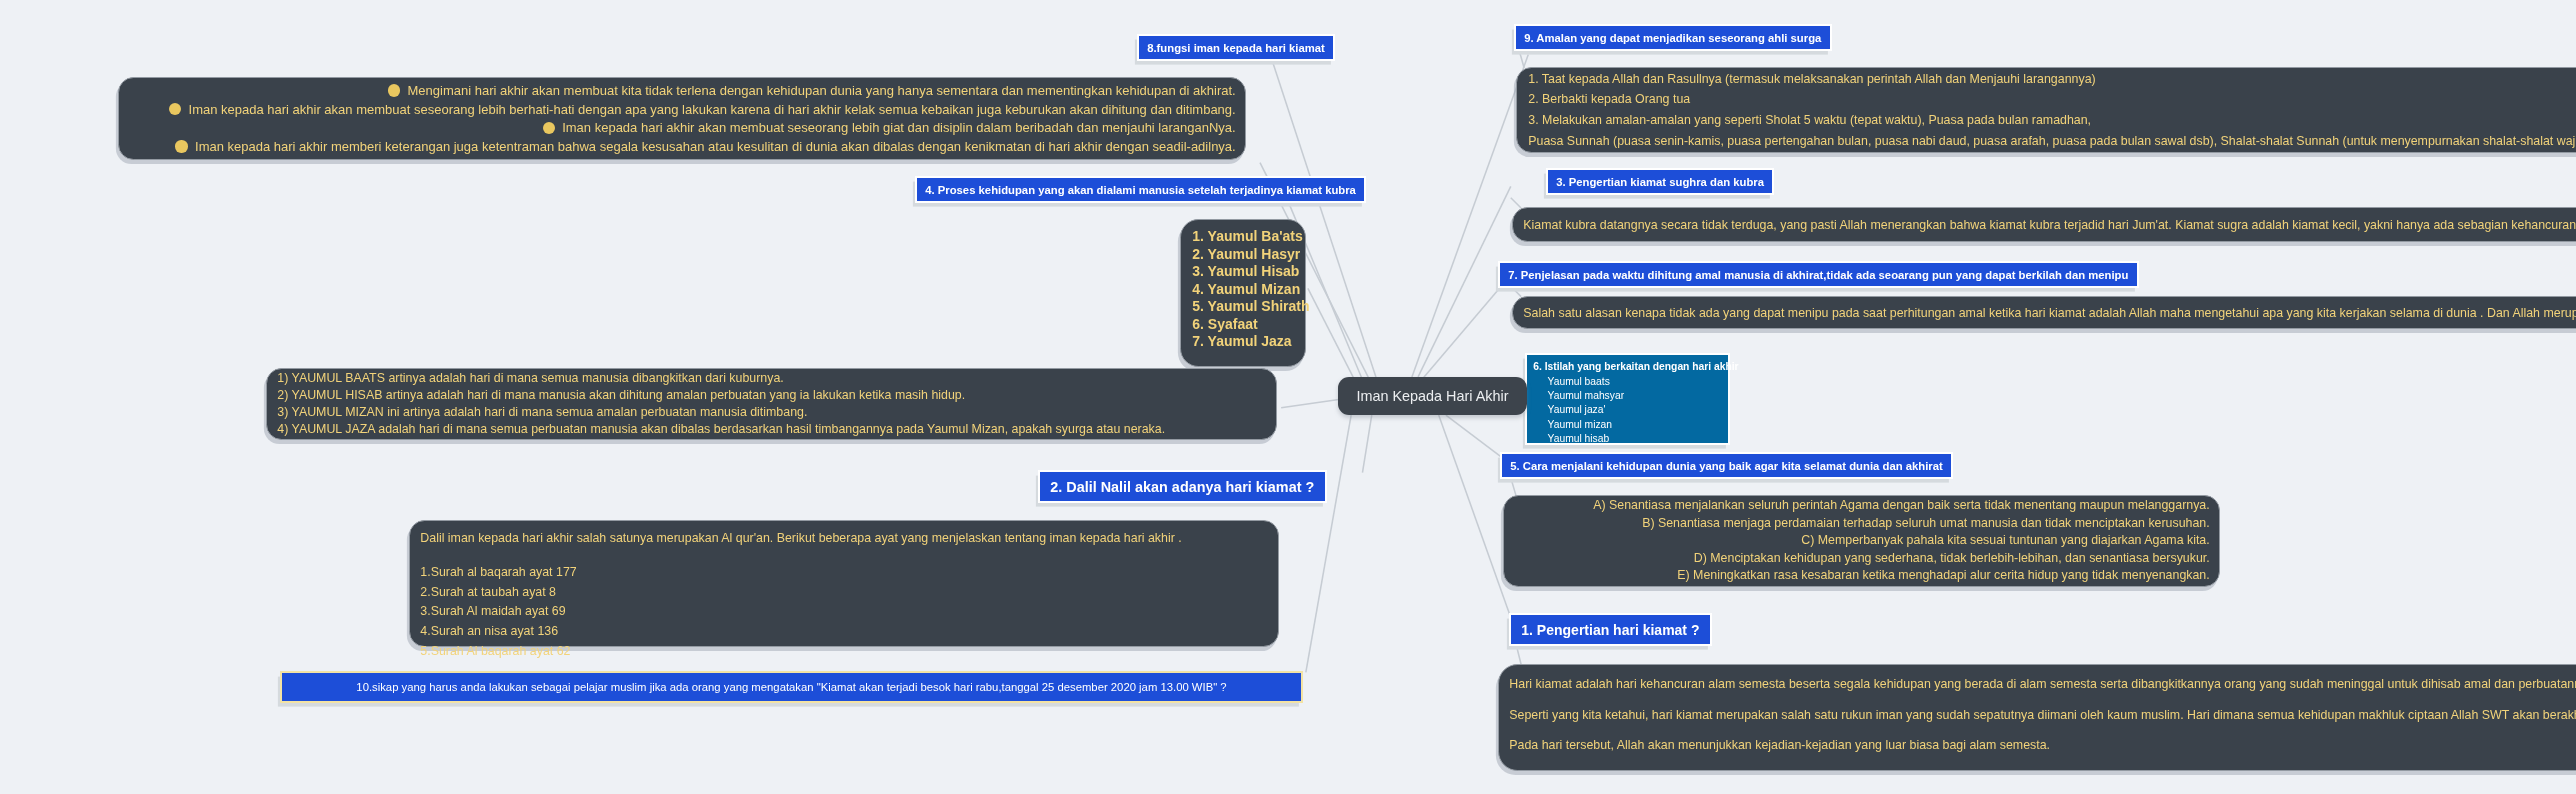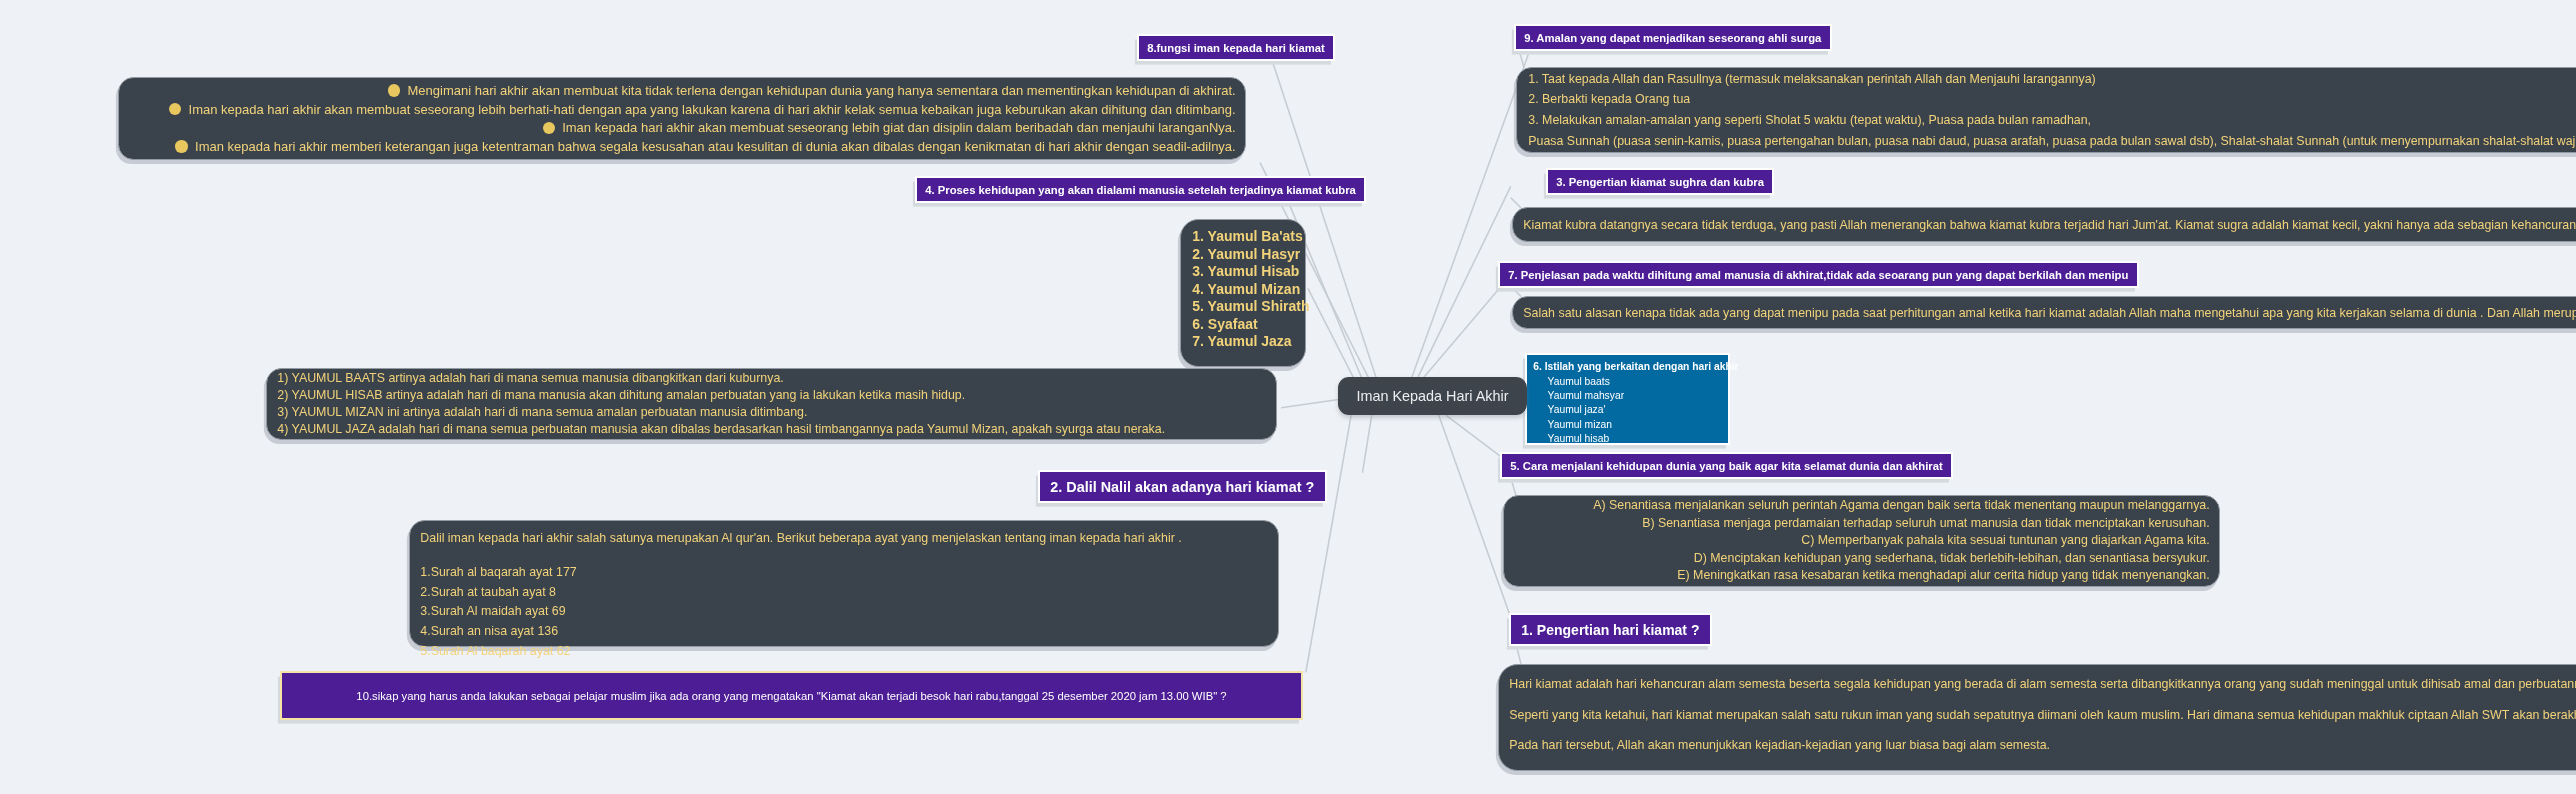--- a/index.html
+++ b/index.html
@@ -21,21 +21,21 @@
     border-radius:15.5px;
     color:#f2d37a;
     box-shadow:-2.1px 4.1px 0 rgba(150,160,172,.45);
     box-sizing:border-box;
   }
   .slab .ln{white-space:nowrap;}
 
   
   .topic{
     position:absolute;
-    background:#4c1d95;
+    background:#1d4ed8;
     color:#ffffff;
     border:2.1px solid #ffffff;
     font-weight:bold;
     font-size:11.3px;
     padding:5.7px 8.2px;
     white-space:nowrap;
     box-shadow:-3.1px 4.6px 0 -1px #d5dade;
     box-sizing:border-box;
     text-align:right;
   }
@@ -78,21 +78,21 @@
   #label-2{left:1038px;top:470px;font-size:14.4px;padding:6.7px 10.3px;}
   #dalil-box{left:409px;top:520px;width:870px;height:127px;font-size:12.4px;line-height:19.6px;padding:8.2px 10.3px;}
   #dalil-box .intro{margin-bottom:14.4px;white-space:nowrap;}
   #label-5{left:1500px;top:452px;}
   #cara-box{left:1503px;top:495px;width:717px;height:92px;font-size:12.4px;line-height:17.5px;display:flex;flex-direction:column;justify-content:center;padding:2.1px 9.3px;align-items:flex-end;}
   #label-1{left:1509px;top:613px;font-size:14px;padding:6.7px 10.3px;}
   #pengertian-box{left:1498px;top:664px;width:1396px;height:107px;border-radius:19.6px;font-size:12.4px;padding:12.4px 10.3px;box-sizing:border-box;}
   #pengertian-box .para{margin-bottom:16.5px;white-space:nowrap;}
   #pengertian-box .para:last-child{margin-bottom:0;}
   #label-10{
-    left:280px;top:671px;width:1023px;height:49px;
+    left:280px;top:671px;width:1023px;height:32px;
     border:2.6px solid #f3e3a4;font-weight:normal;
     display:flex;align-items:center;justify-content:center;
     font-size:11.3px;
   }
   #bottom-box{left:24px;top:721px;width:1214px;height:65px;border-radius:24px;font-size:12.4px;display:flex;align-items:center;padding:0 7.2px;}
 </style>
 </head>
 <body>
 
 <div id="canvas">

